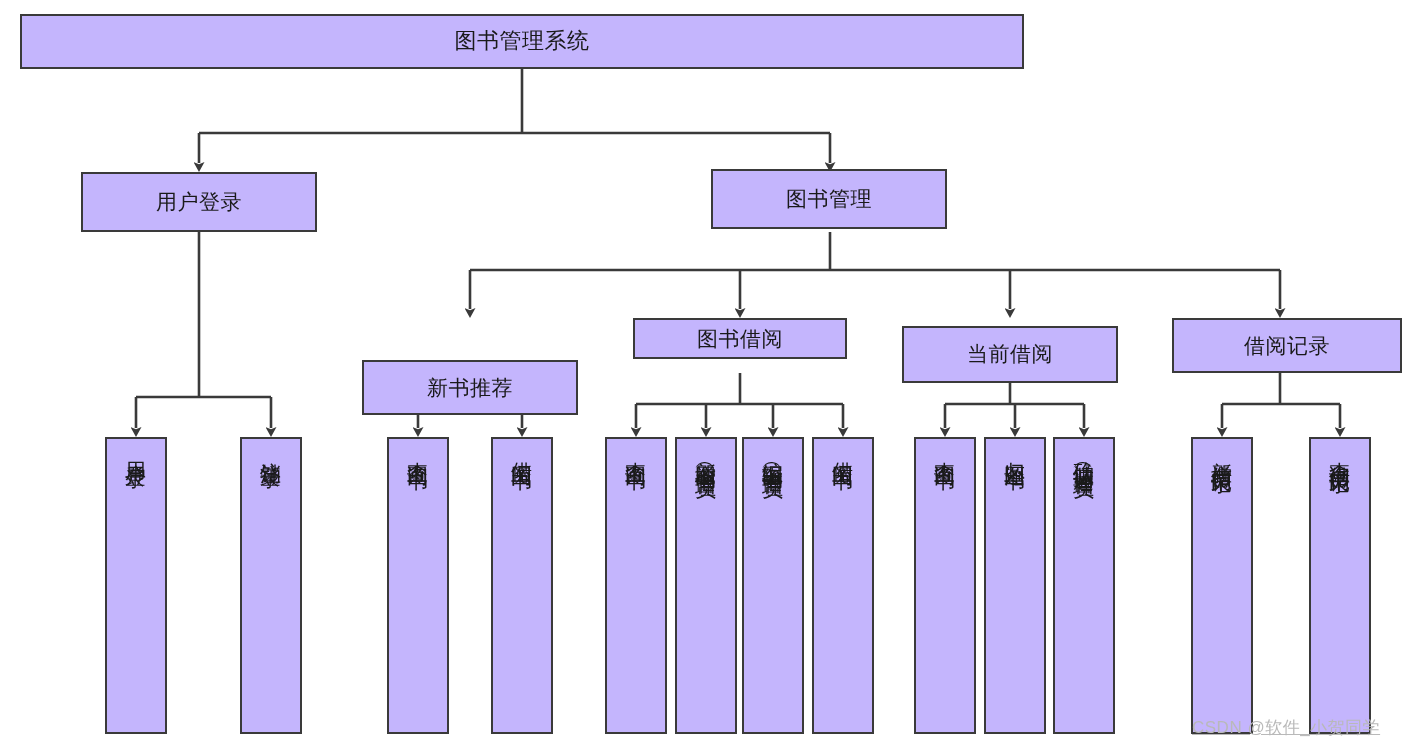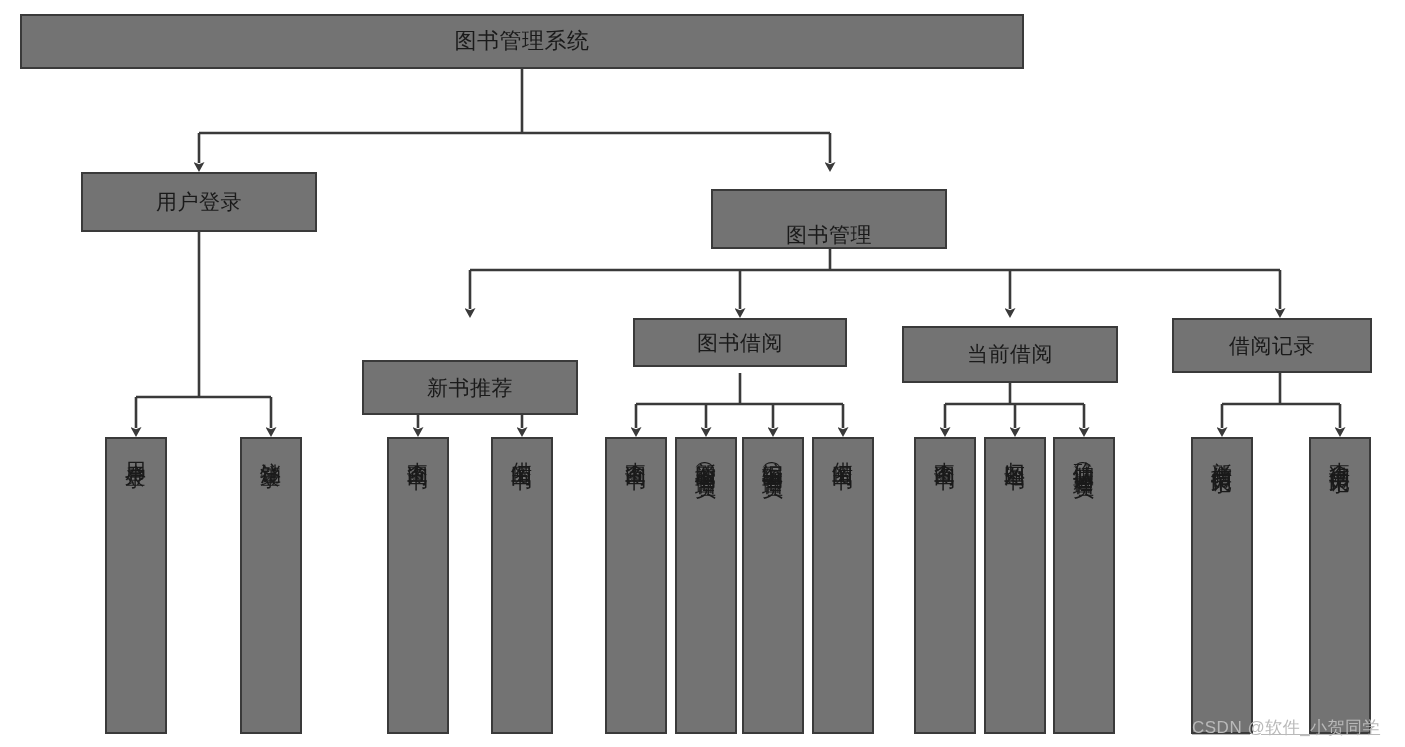--- a/index.html
+++ b/index.html
@@ -22,21 +22,21 @@
     position: absolute;
     left: 0;
     top: 0;
     width: 1405px;
     height: 747px;
     pointer-events: none;
   }
   .node {
     position: absolute;
     box-sizing: border-box;
-    background: #737373;
+    background: #c4b5fd;
     border: 2px solid #3a3a3a;
     display: flex;
     align-items: center;
     justify-content: center;
     text-align: center;
   }
   .node .label {
     color: #1a1a1a;
     line-height: 1.12;
     letter-spacing: 0.5px;
@@ -124,34 +124,34 @@
     </g>
   </svg>
 
   <div class="node root h" style="left:20px; top:14px; width:1004px; height:55px;">
     <span class="label">图书管理系统</span>
   </div>
 
   <div class="node h" style="left:81px; top:172px; width:236px; height:60px;">
     <span class="label">用户登录</span>
   </div>
-  <div class="node h" style="left:711px; top:189px; width:236px; height:60px;align-items:flex-end;">
+  <div class="node h" style="left:711px; top:169px; width:236px; height:60px;">
     <span class="label">图书管理</span>
   </div>
 
   <div class="node h" style="left:362px; top:318px; width:216px; height:55px;margin-top:42px;">
     <span class="label">新书推荐</span>
   </div>
-  <div class="node h" style="left:633px; top:318px; width:214px; height:49px;">
+  <div class="node h" style="left:633px; top:318px; width:214px; height:41px;">
     <span class="label">图书借阅</span>
   </div>
   <div class="node h" style="left:902px; top:326px; width:216px; height:57px;font-family:Liberation Serif, serif;">
     <span class="label">当前借阅</span>
   </div>
-  <div class="node h" style="left:1172px; top:318px; width:200px; height:55px;">
+  <div class="node h" style="left:1172px; top:318px; width:230px; height:55px;">
     <span class="label">借阅记录</span>
   </div>
 
   <div class="node v" style="left:105px; top:437px; width:62px; height:297px;">
     <span class="label">用户登录</span>
   </div>
   <div class="node v" style="left:240px; top:437px; width:62px; height:297px;">
     <span class="label">注销登录</span>
   </div>
 

